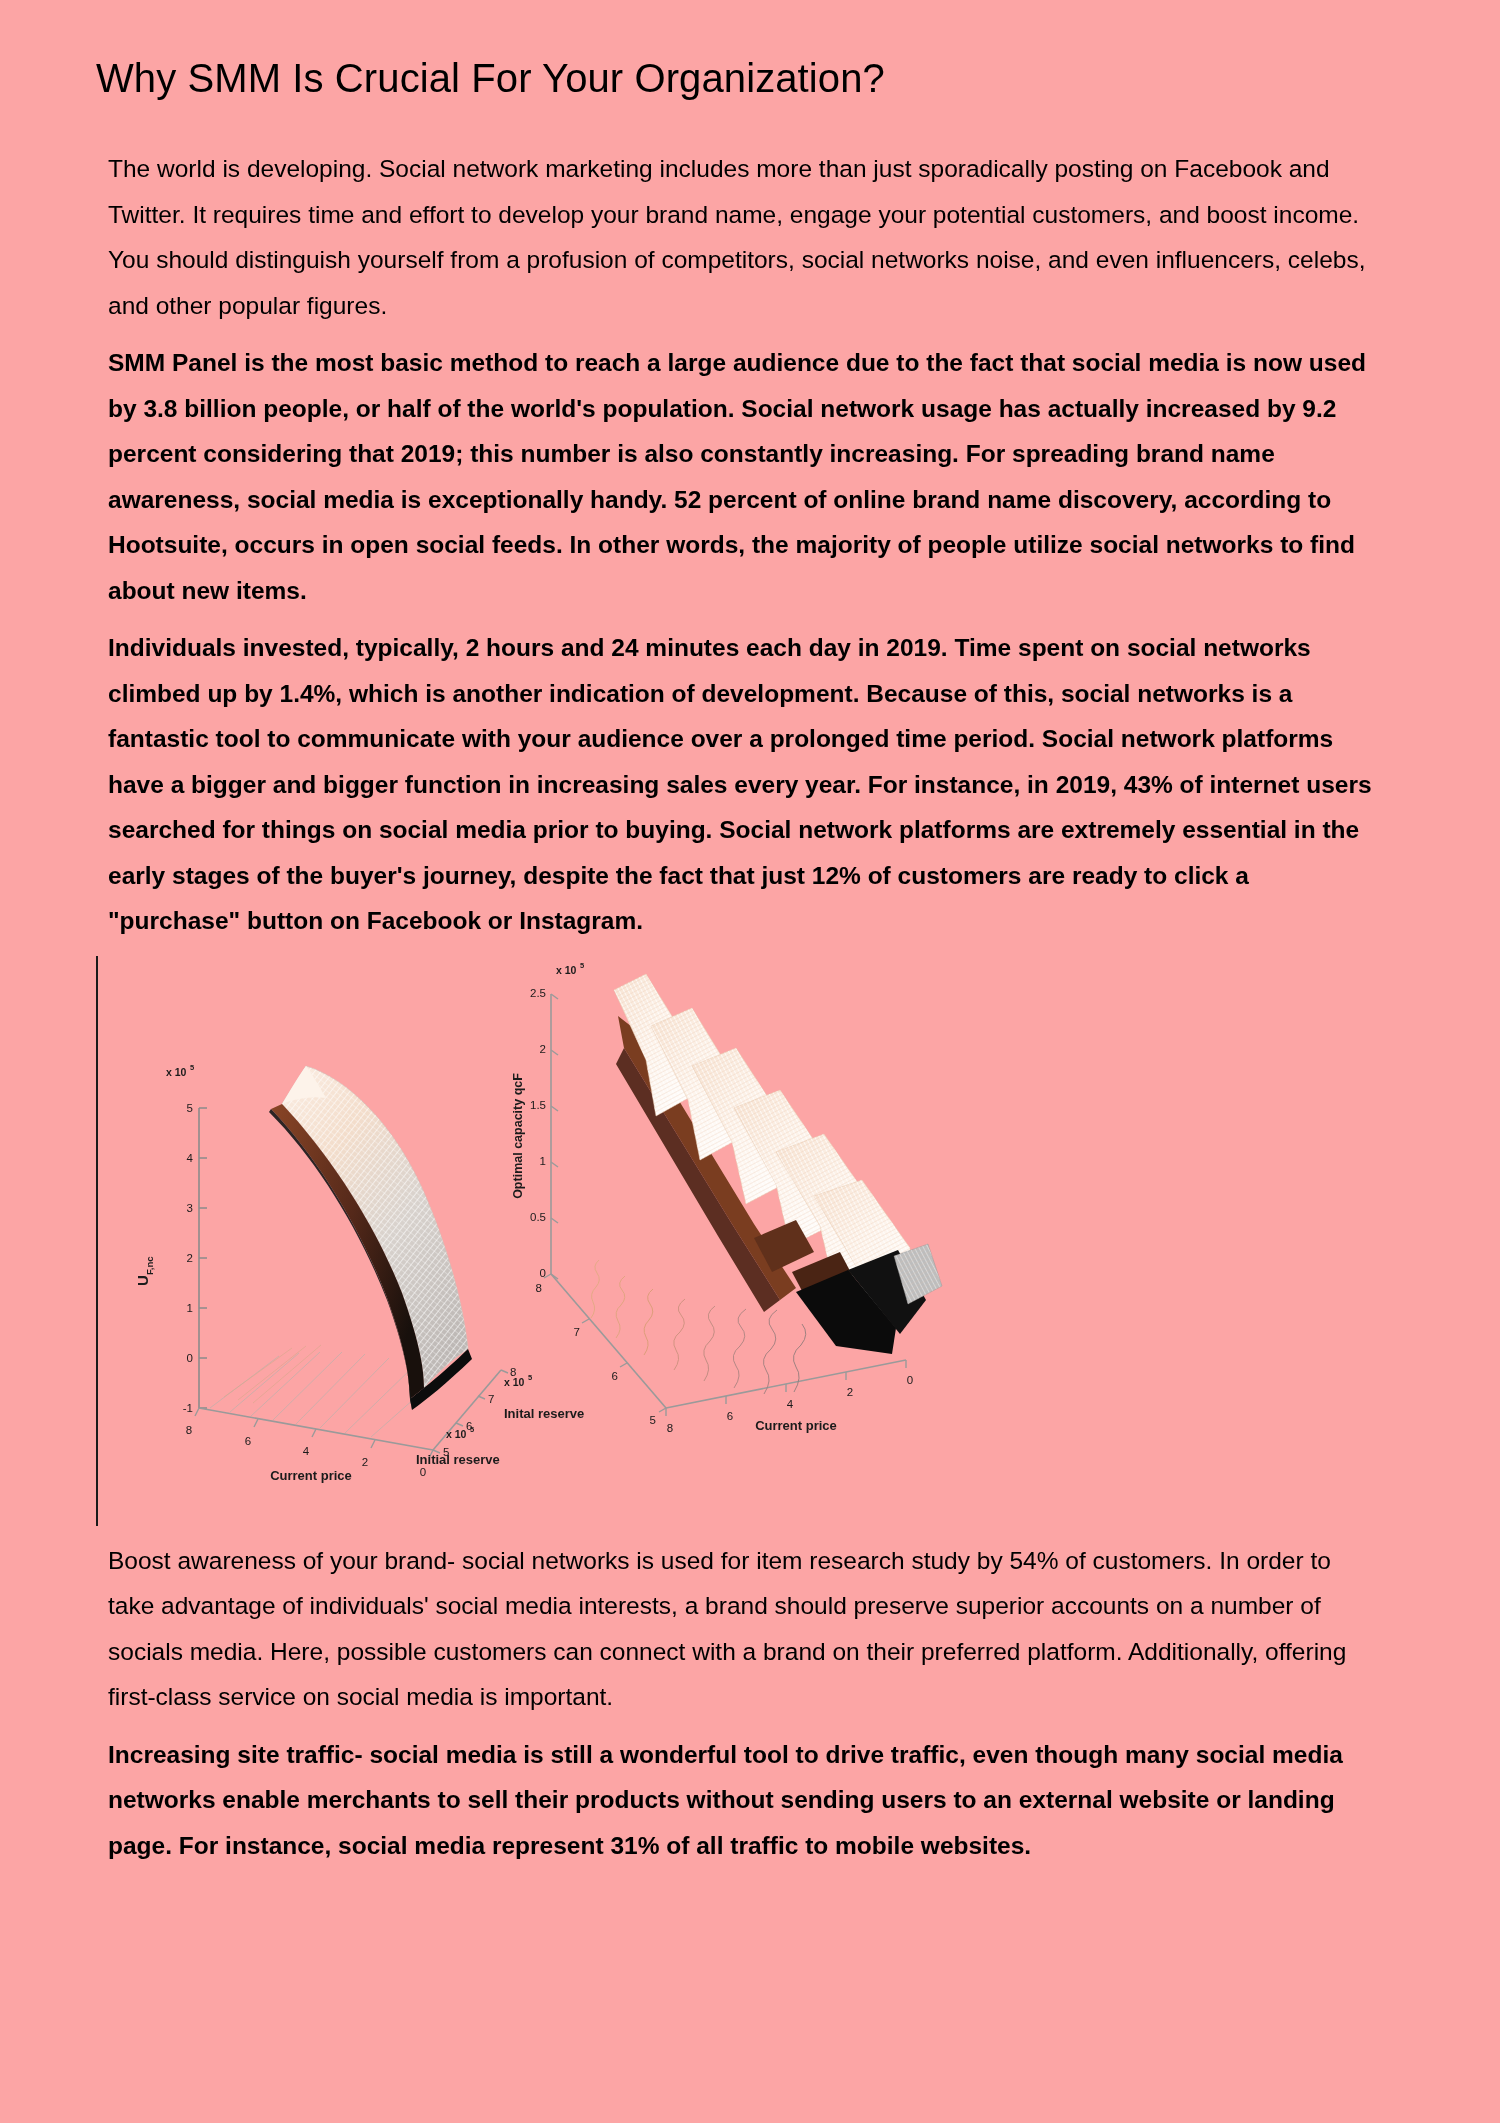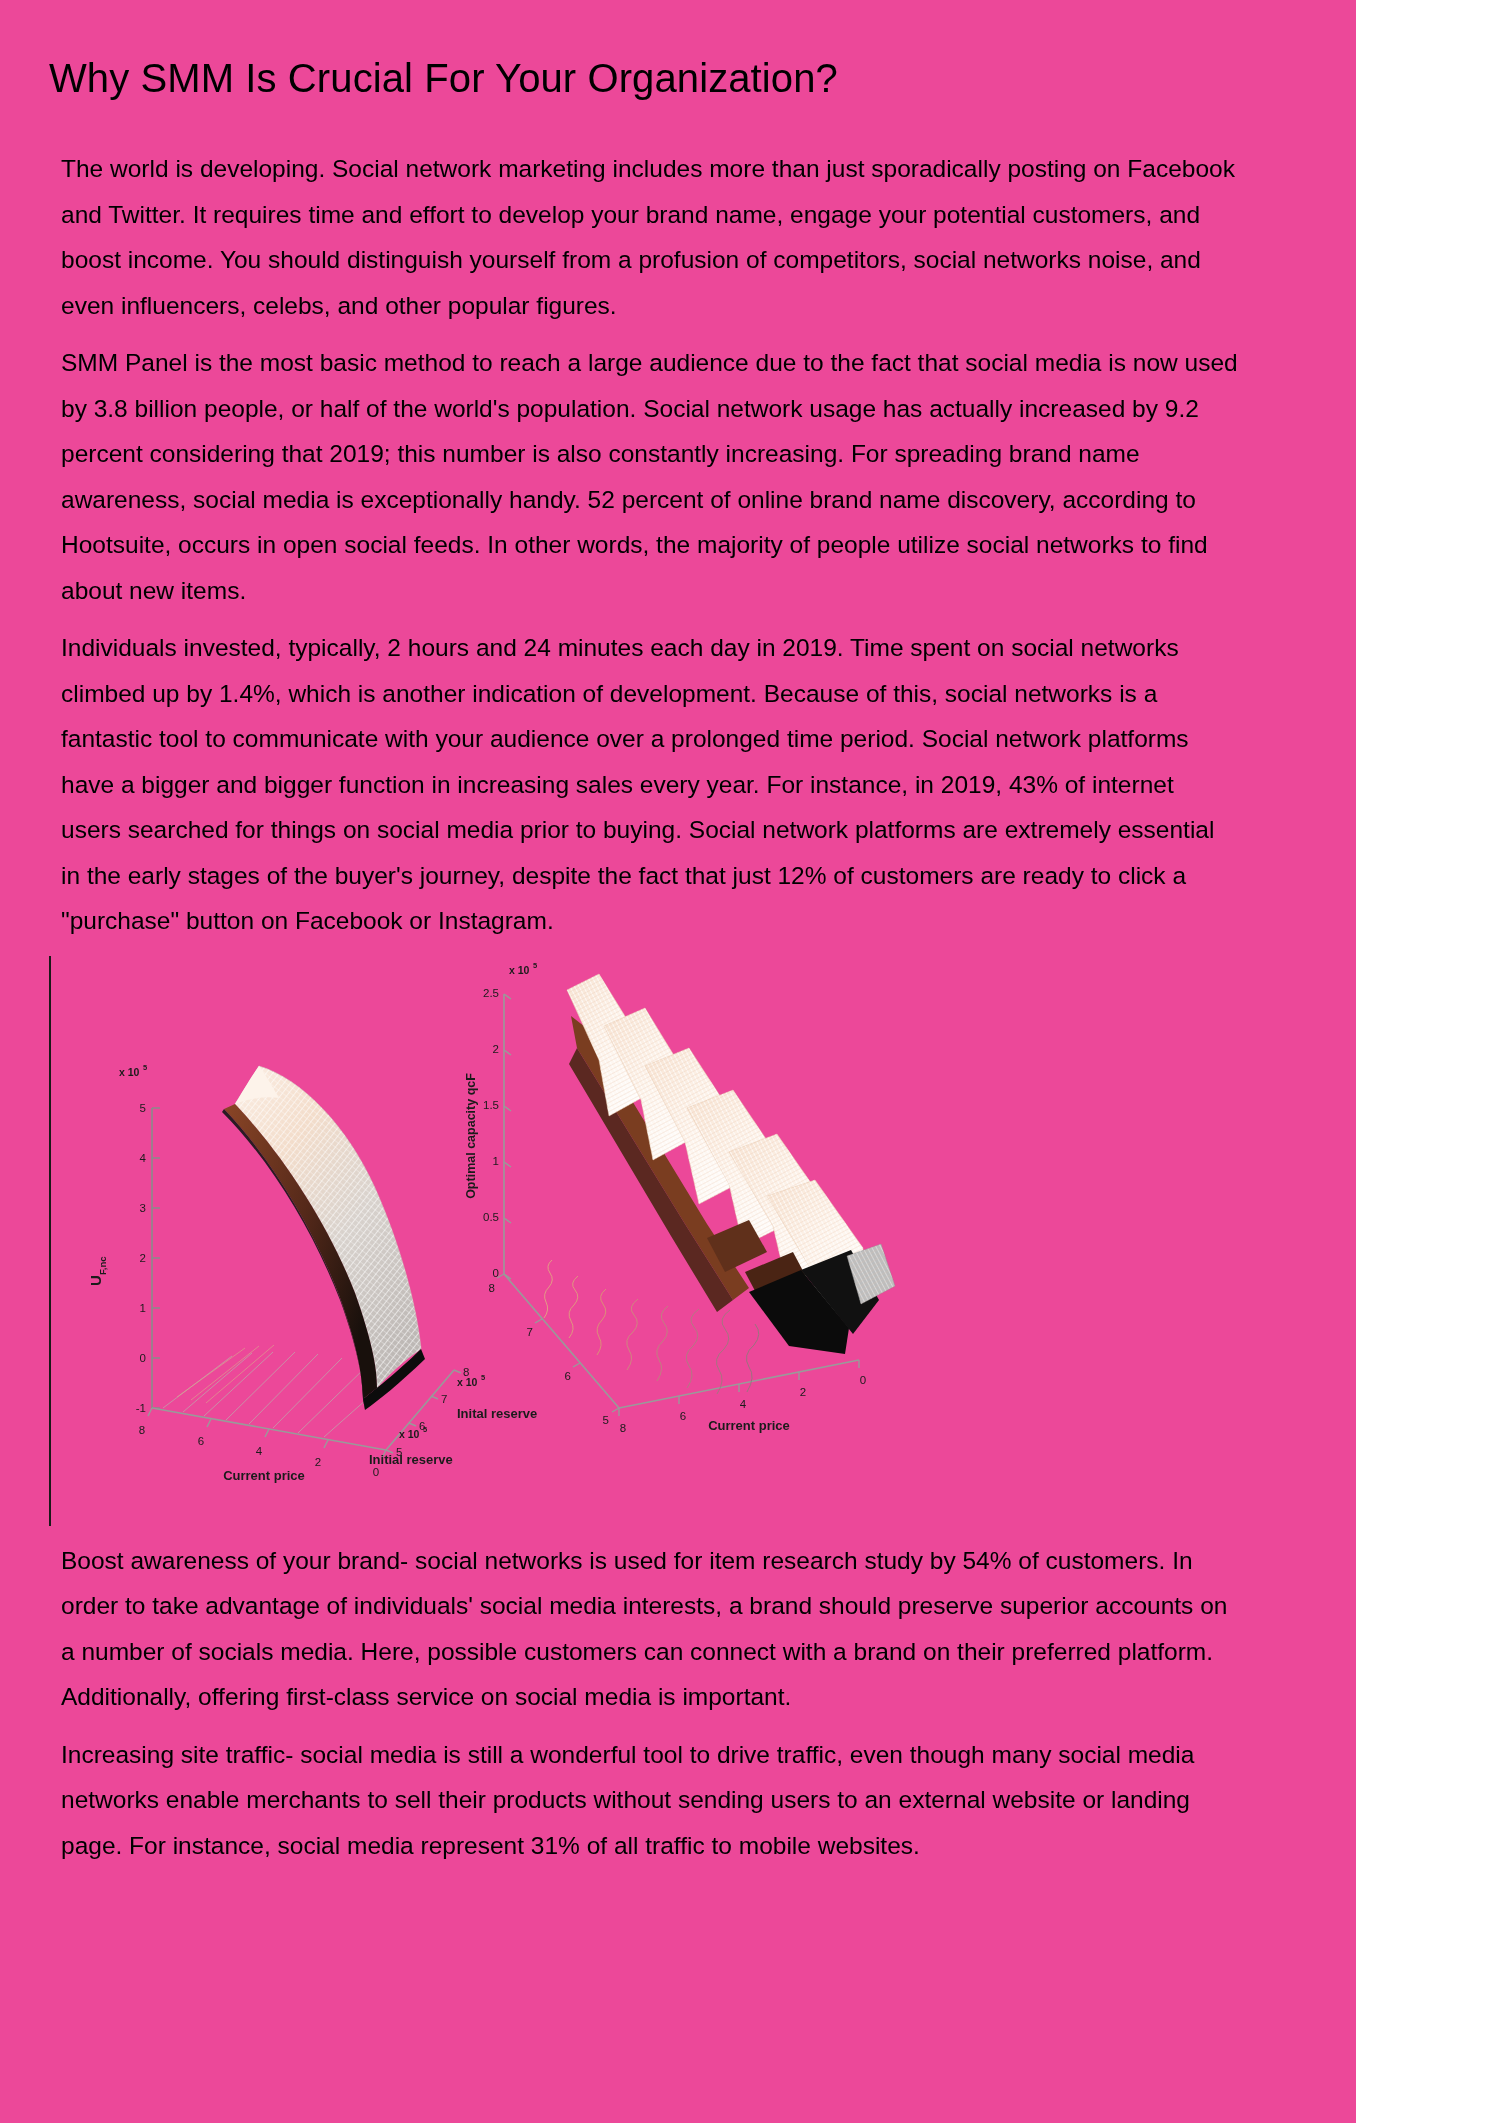--- a/index.html
+++ b/index.html
@@ -9,43 +9,43 @@
   }
   body {
     width: 1500px;
     height: 2123px;
     font-family: "Liberation Sans", sans-serif;
     color: #000000;
     -webkit-font-smoothing: antialiased;
   }
   .page {
     position: relative;
-    width: 1356px;
+    width: 1500px;
     height: 2123px;
-    background: #ec4899;
+    background: #fca5a5;
     box-sizing: border-box;
-    padding: 55px 105px 0 49px;
+    padding: 55px 105px 0 96px;
   }
   .doc-title {
     font-size: 40px;
     font-weight: 400;
     line-height: 1.18;
     margin: 0 0 44px 0;
     letter-spacing: .1px;
     color: #000;
   }
   .para {
     font-size: 24.5px;
     line-height: 45.5px;
     margin: 12px;
     color: #000;
     text-align: left;
     letter-spacing: 0px;
   }
-  .para + .para { margin-top: 0; }
+  .para + .para { margin-top: 0; font-weight: bold; }
 
   
   .figure-wrap {
     position: relative;
     width: 860px;
     height: 570px;
     margin: 2px 0 0 0;
   }
   .figure-left-rule {
     position: absolute;

